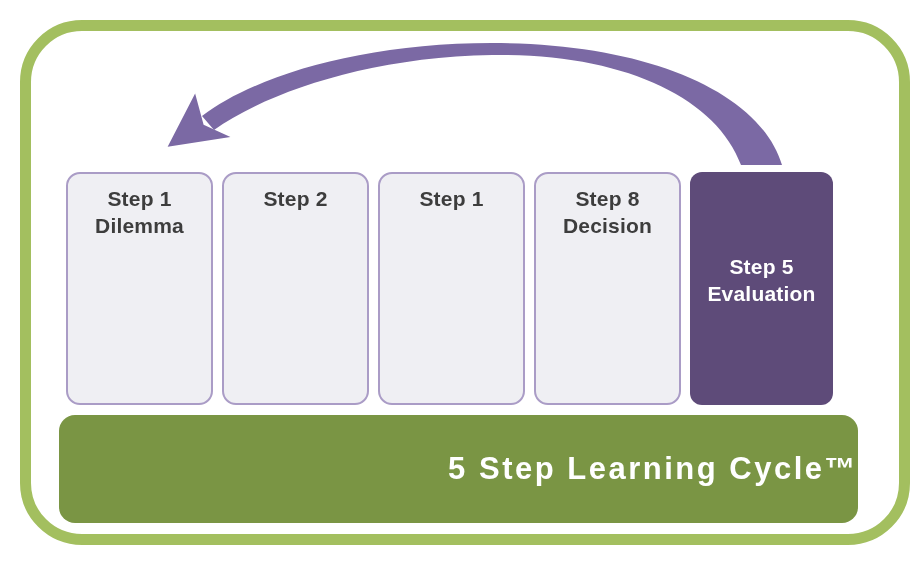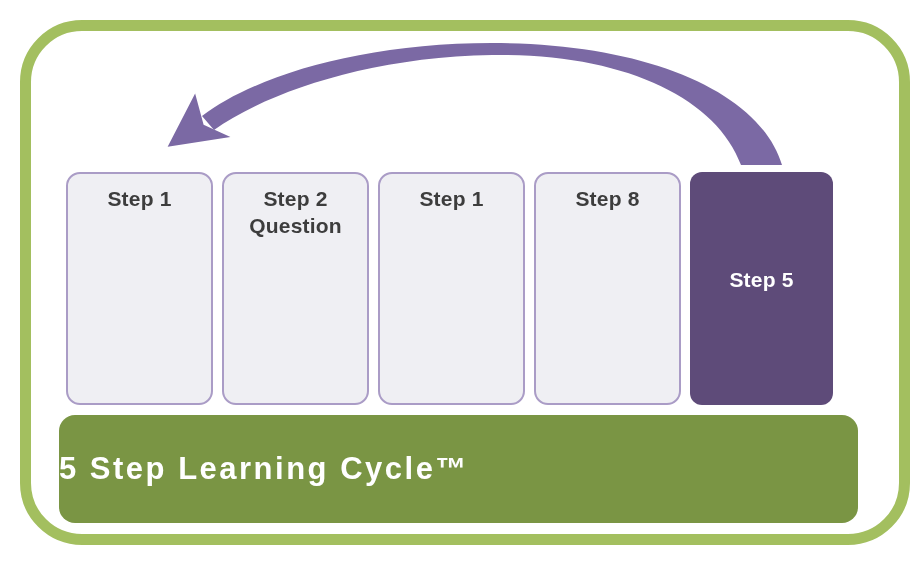--- a/index.html
+++ b/index.html
@@ -83,21 +83,21 @@
   .title-bar {
     position: absolute;
     left: 59px;
     top: 415px;
     width: 799px;
     height: 108px;
     background: var(--title-bar, #7a9544);
     border-radius: 16px;
     display: flex;
     align-items: center;
-    justify-content: flex-start;
+    justify-content: flex-end;
   }
   .title-bar .title-text {
     color: var(--title-text, #ffffff);
     font-size: 31px;
     font-weight: bold;
     letter-spacing: 2.5px;
   }
 </style>
 </head>
 <body>
@@ -113,33 +113,35 @@
              L 214 130
              C 266 93, 368 57, 492 55
              C 622 53, 716 97, 741 165
              Z" fill="var(--arrow, #7b69a4)"></path>
     <polygon points="34,2 -22,-28 -8,-2 -20,28" transform="translate(196,128) rotate(143)" fill="var(--arrow, #7b69a4)"></polygon>
   </svg>
 
   <div class="steps-row">
     <div class="step-card">
       <span class="step-number">Step 1</span>
+      <span class="step-label">Dilemma</span>
     </div>
     <div class="step-card">
       <span class="step-number">Step 2</span>
-      <span class="step-label">Question</span>
     </div>
     <div class="step-card">
       <span class="step-number">Step 1</span>
     </div>
     <div class="step-card">
       <span class="step-number">Step 8</span>
+      <span class="step-label">Decision</span>
     </div>
     <div class="step-card active">
       <span class="step-number">Step 5</span>
+      <span class="step-label">Evaluation</span>
     </div>
   </div>
 
   <div class="title-bar">
     <span class="title-text">5 Step Learning Cycle™</span>
   </div>
 
 </div>
 
 </body></html>

